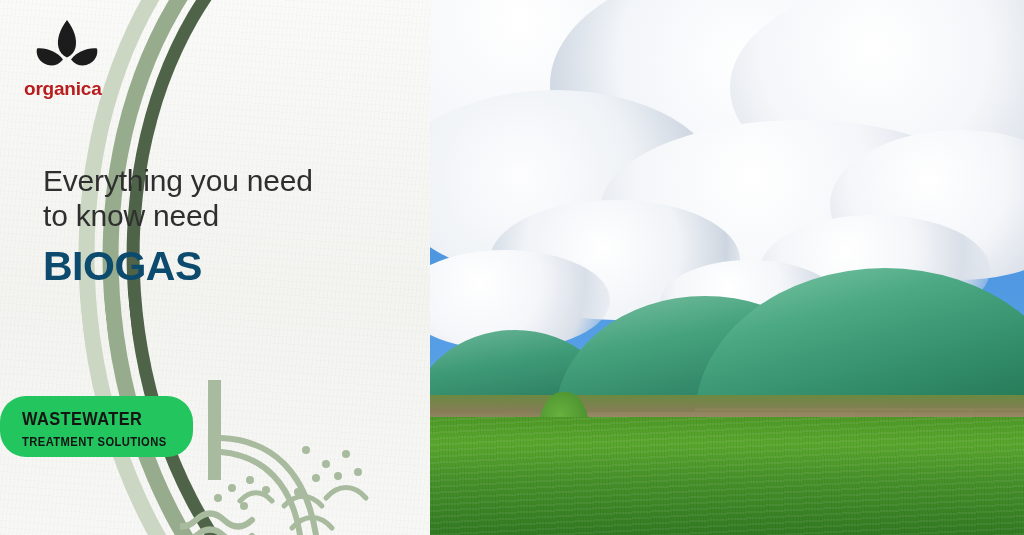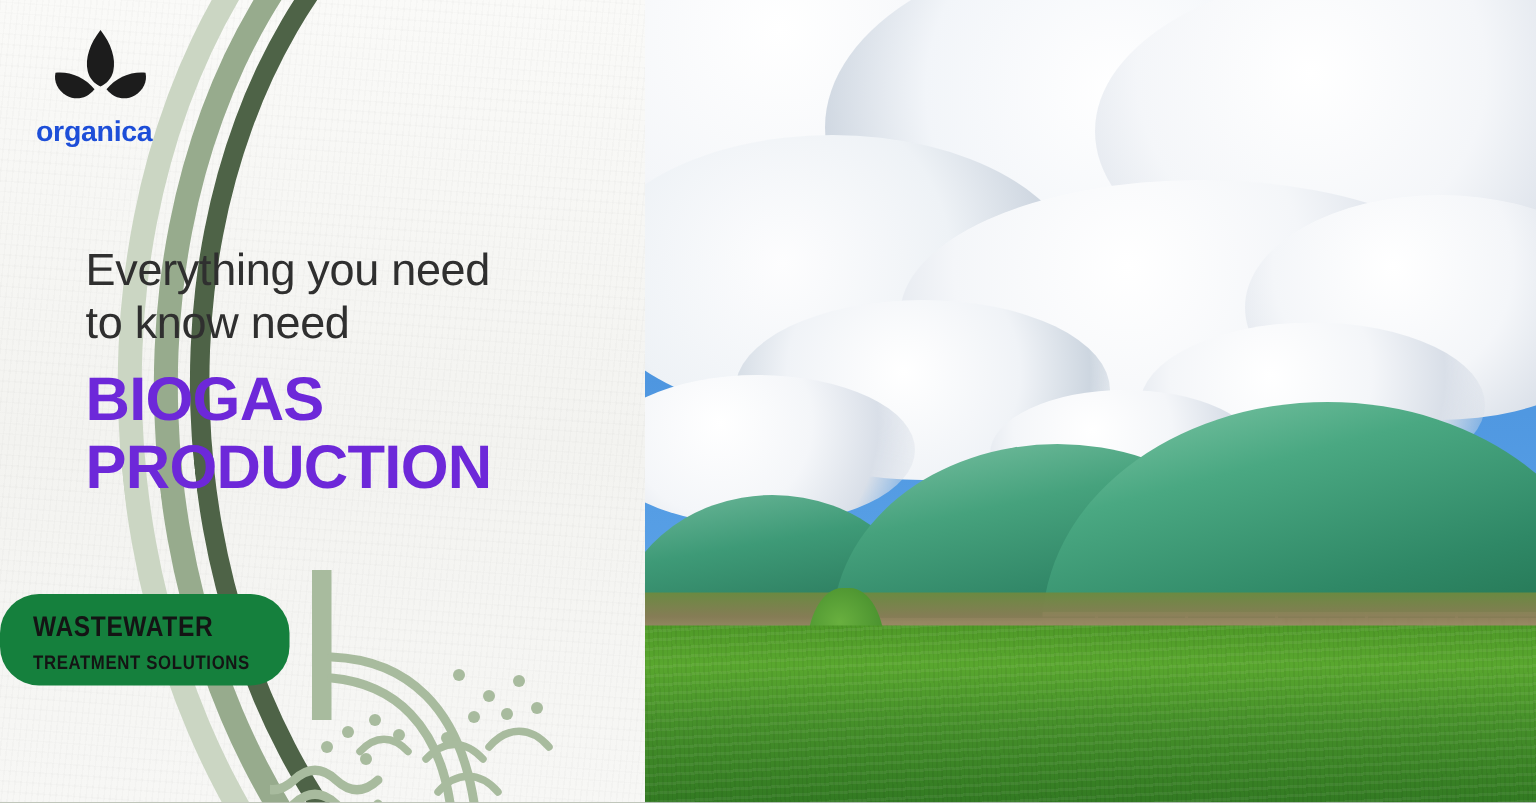--- a/index.html
+++ b/index.html
@@ -126,40 +126,40 @@
     border-width:13px;border-left-color:#4e6347;border-top-color:#4e6347;border-bottom-color:#4e6347;
     transform:rotate(-6deg);
   }
 
   
   .logo{
     position:absolute;left:24px;top:18px;width:120px;
   }
   .logo-mark{width:74px;height:56px;display:block;margin-left:6px;}
   .logo-text{
-    margin-top:4px;color:#1d4ed8;font-size:19px;line-height:21px;
+    margin-top:4px;color:#b91c1c;font-size:19px;line-height:21px;
     font-weight:700;letter-spacing:-.2px;
   }
   .logo-text span{display:block;}
 
   .headline{
-    position:absolute;left:57px;top:163px;width:350px;
+    position:absolute;left:43px;top:163px;width:350px;
   }
   .head-sub{
     color:#2f2f2f;font-size:30px;line-height:35px;font-weight:400;letter-spacing:-.2px;
   }
   .head-main{
-    margin-top:11px;color:#6d28d9;font-size:41px;line-height:45px;
+    margin-top:11px;color:#0c4a6e;font-size:41px;line-height:45px;
     font-weight:700;letter-spacing:-.5px;
   }
   .head-main span{display:block;}
 
   .badge{
     position:absolute;left:0;top:396px;width:193px;height:61px;
-    background:#15803d;
+    background:#22c55e;
     border-radius:26px;
   }
   .badge-top{
     position:absolute;left:22px;top:12px;color:#141414;
     font-size:19px;font-weight:700;letter-spacing:.5px;
     transform:scaleX(.86);transform-origin:left center;
   }
   .badge-bot{
     position:absolute;left:22px;top:38px;color:#141414;
     font-size:13px;font-weight:700;letter-spacing:.5px;
@@ -241,21 +241,20 @@
     </div>
   </div>
 
   <div class="headline">
     <div class="head-sub">
       <div>Everything you need</div>
       <div>to know need</div>
     </div>
     <div class="head-main">
       <span>BIOGAS</span>
-      <span>PRODUCTION</span>
     </div>
   </div>
 
   <div class="badge">
     <div class="badge-top">WASTEWATER</div>
     <div class="badge-bot">TREATMENT SOLUTIONS</div>
   </div>
 
   <svg class="water-art" viewBox="0 0 230 155">
 

